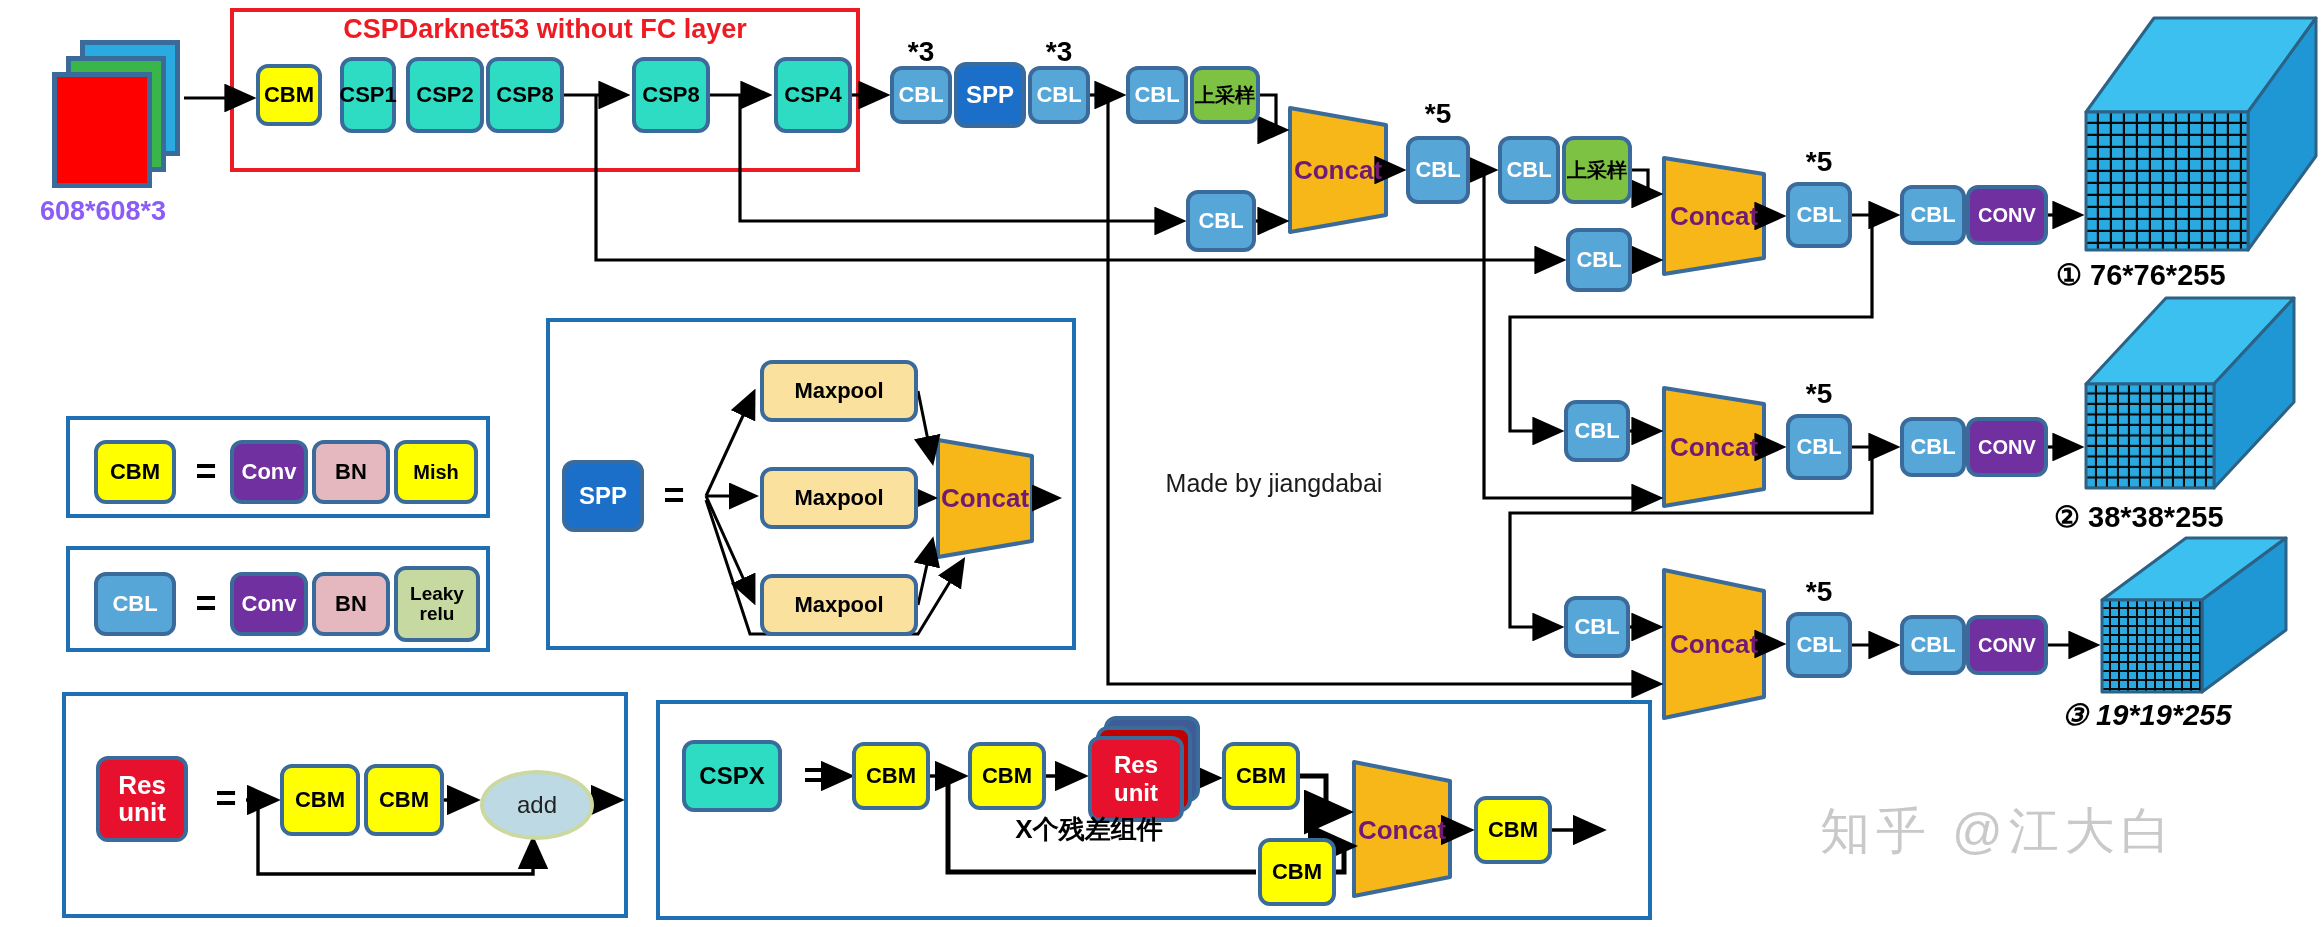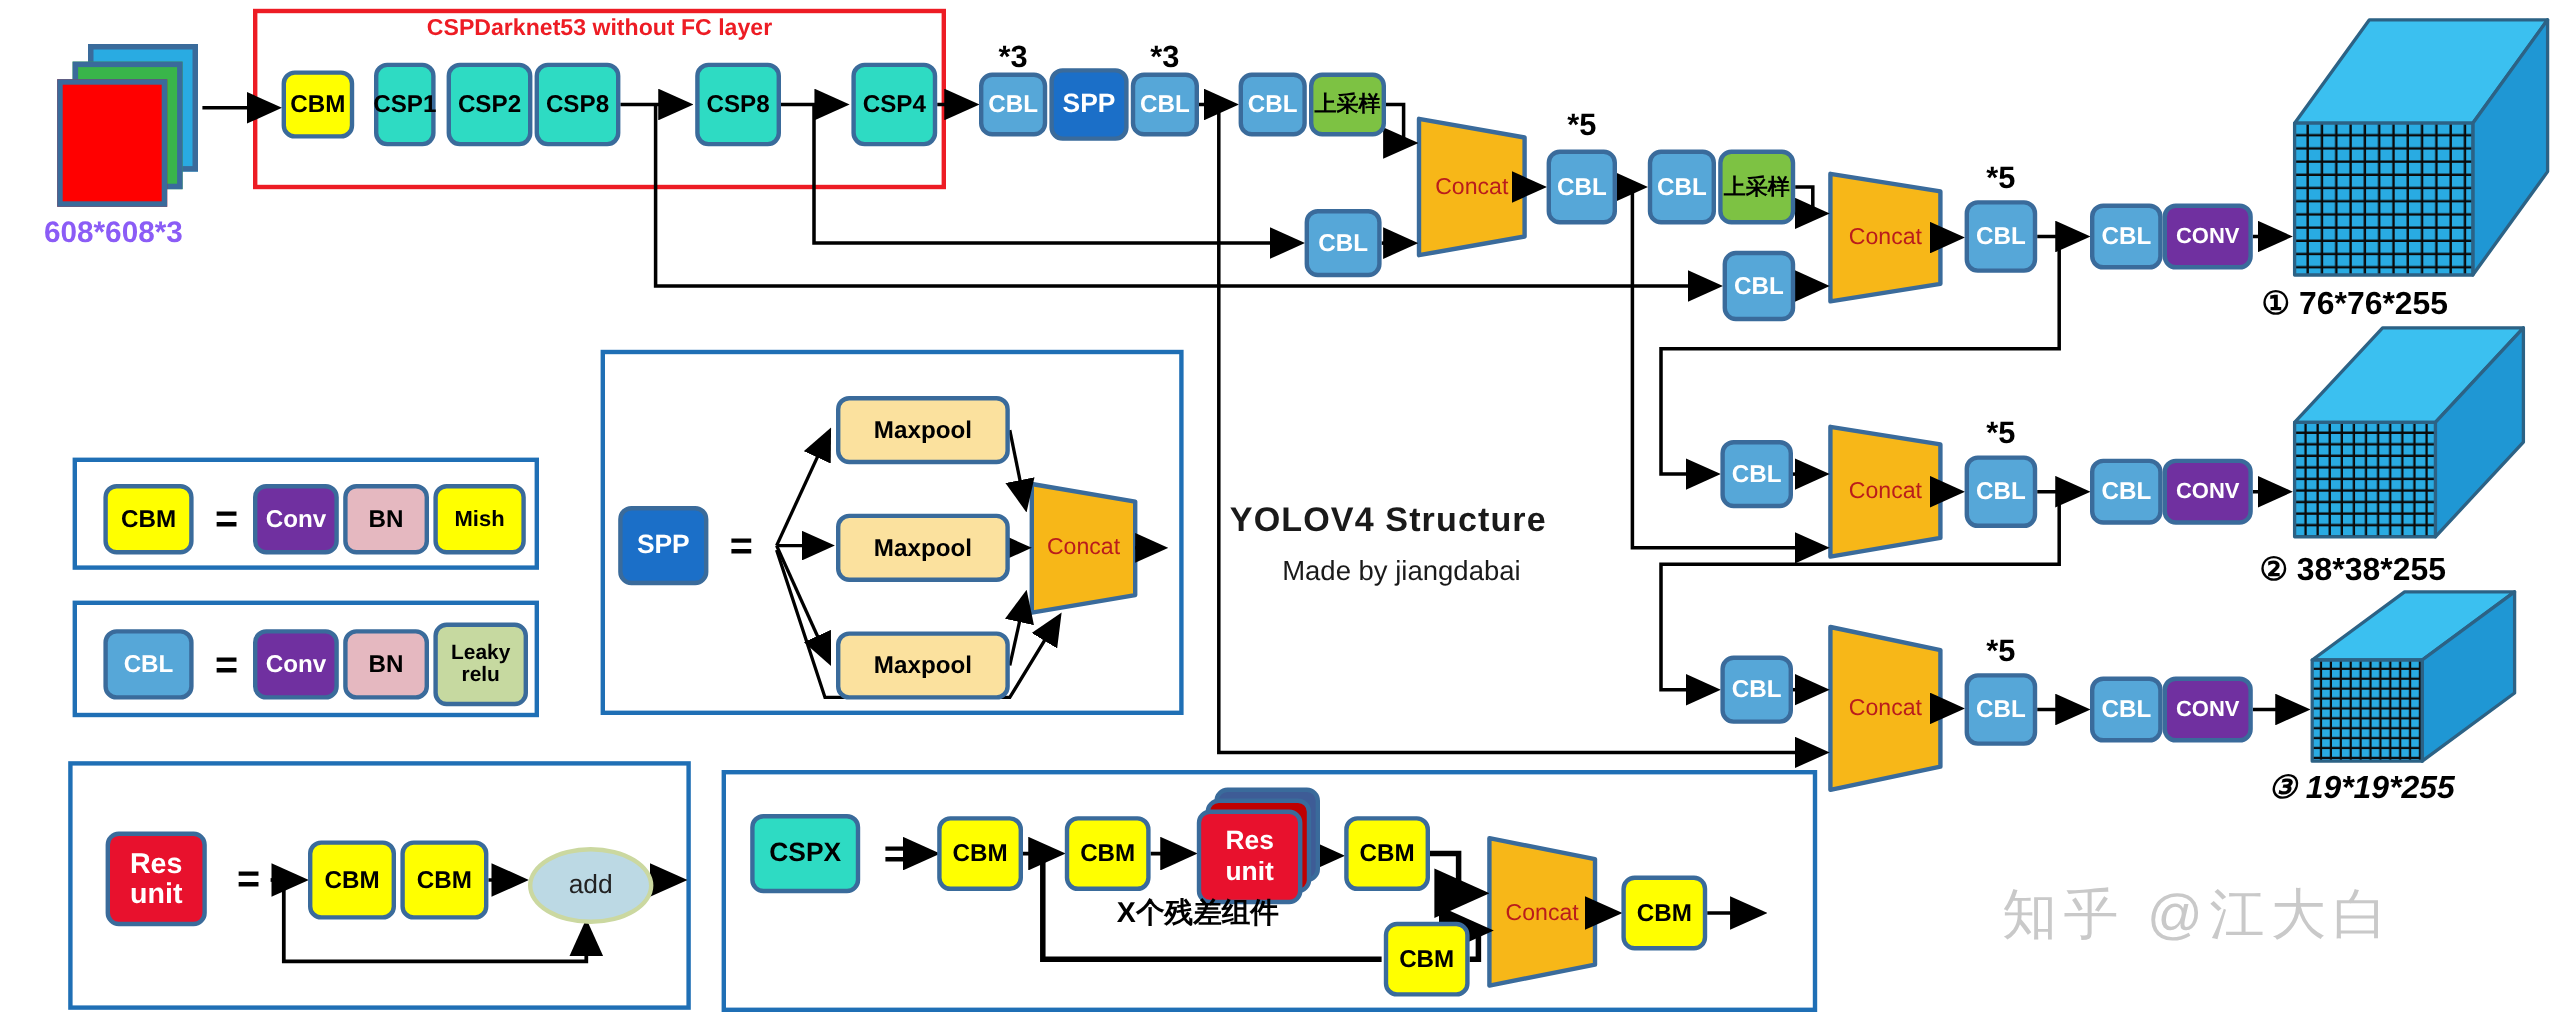--- a/index.html
+++ b/index.html
@@ -13,23 +13,23 @@
   .c-blue{background:#56A7D8;color:#fff;}
   .c-dblue{background:#1B6FC8;color:#fff;}
   .c-green{background:#7DC243;color:#000;}
   .c-purple{background:#7030A0;color:#fff;}
   .c-pink{background:#E5B8C0;}
   .c-cream{background:#FBE19E;}
   .c-red{background:#E8112D;color:#fff;}
   .c-olive{background:#C6D9A0;}
   .frame{position:absolute;border:4px solid #1F6FB5;box-sizing:border-box;z-index:1;}
   .redframe{position:absolute;border:4px solid #ED1C24;box-sizing:border-box;z-index:1;}
-  .bb-title{position:absolute;color:#ED1C24;font-size:21px;font-weight:bold;text-align:center;z-index:3;}
-  .clab{position:absolute;display:flex;align-items:center;justify-content:center;font-weight:normal;
-        font-size:21px;z-index:4;color:#b91c1c;}
+  .bb-title{position:absolute;color:#ED1C24;font-size:27px;font-weight:bold;text-align:center;z-index:3;}
+  .clab{position:absolute;display:flex;align-items:center;justify-content:center;font-weight:bold;
+        font-size:26px;z-index:4;color:#701a75;}
   .mult{position:absolute;font-weight:bold;font-size:28px;text-align:center;z-index:3;color:#000;}
   .outlab{position:absolute;font-weight:bold;font-size:29px;z-index:3;color:#000;}
   .eq{position:absolute;font-weight:bold;font-size:36px;display:flex;align-items:center;
       justify-content:center;z-index:3;color:#000;}
   .sq{position:absolute;border:5px solid #3A6B9B;box-sizing:border-box;z-index:2;}
   .addell{position:absolute;background:#BCD9E4;border:4px solid #CBD8A0;border-radius:50%;display:flex;
           align-items:center;justify-content:center;font-size:24px;z-index:3;color:#222;}
   .card{position:absolute;border:4px solid #3A6B9B;border-radius:12px;box-sizing:border-box;z-index:3;}
   .cardlab{position:absolute;display:flex;flex-direction:column;align-items:center;justify-content:center;
            font-weight:bold;color:#fff;z-index:4;}
@@ -95,21 +95,20 @@
 
   <div class="clab" style="left:1664px;top:614px;width:100px;height:60px;">Concat</div>
   <div class="blk c-blue" style="left:1564px;top:596px;width:66px;height:62px;">CBL</div>
   <div class="mult" style="left:1786px;top:576px;width:66px;">*5</div>
   <div class="blk c-blue" style="left:1786px;top:612px;width:66px;height:66px;">CBL</div>
   <div class="blk c-blue" style="left:1900px;top:615px;width:66px;height:60px;">CBL</div>
   <div class="blk c-purple fs20" style="left:1966px;top:615px;width:82px;height:60px;">CONV</div>
   <div class="outlab" style="left:2062px;top:698px;font-style:italic;">③ 19*19*255</div>
 
   <div class="titleblock" style="left:1118px;top:455px;width:312px;">
-    <div class="t-main">YOLOV4 Structure</div>
     <div class="t-sub">Made by jiangdabai</div>
   </div>
 
   <div class="frame" style="left:66px;top:416px;width:424px;height:102px;"></div>
   <div class="blk c-yellow" style="left:94px;top:440px;width:82px;height:64px;">CBM</div>
   <div class="eq" style="left:186px;top:440px;width:40px;height:64px;">=</div>
   <div class="blk c-purple" style="left:230px;top:440px;width:78px;height:64px;">Conv</div>
   <div class="blk c-pink" style="left:312px;top:440px;width:78px;height:64px;">BN</div>
   <div class="blk c-yellow fs20" style="left:394px;top:440px;width:84px;height:64px;">Mish</div>
 

